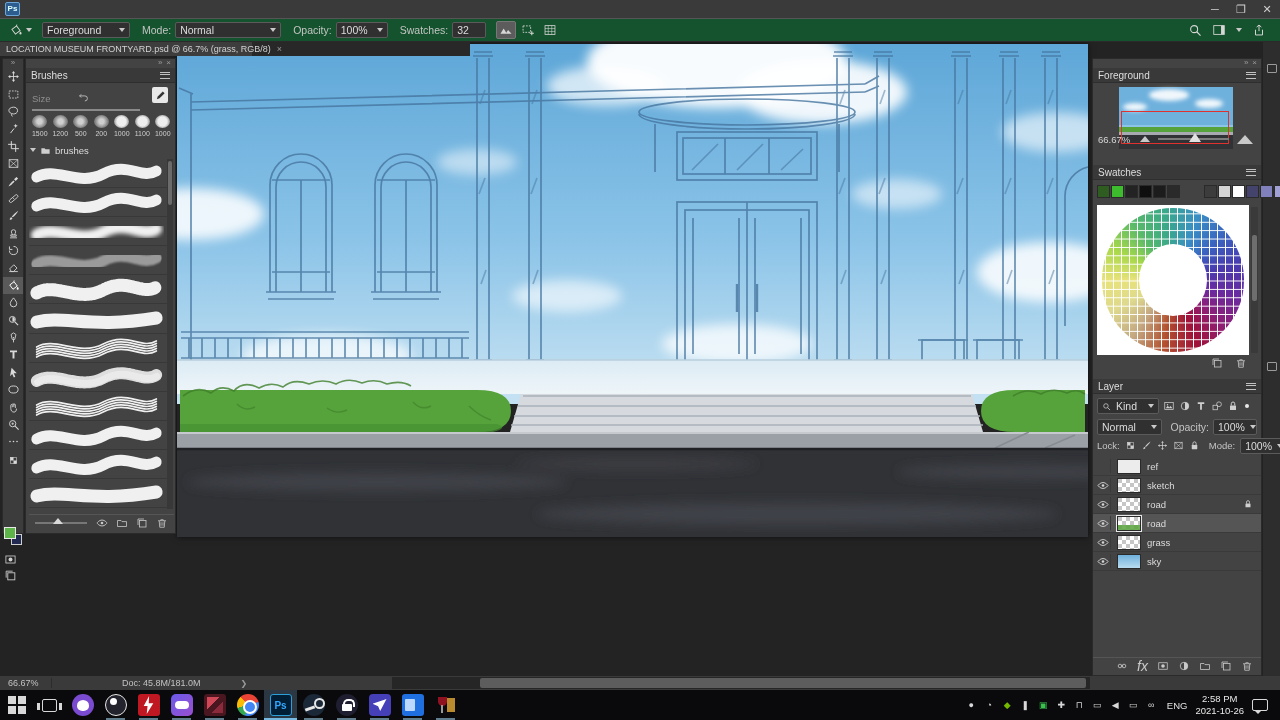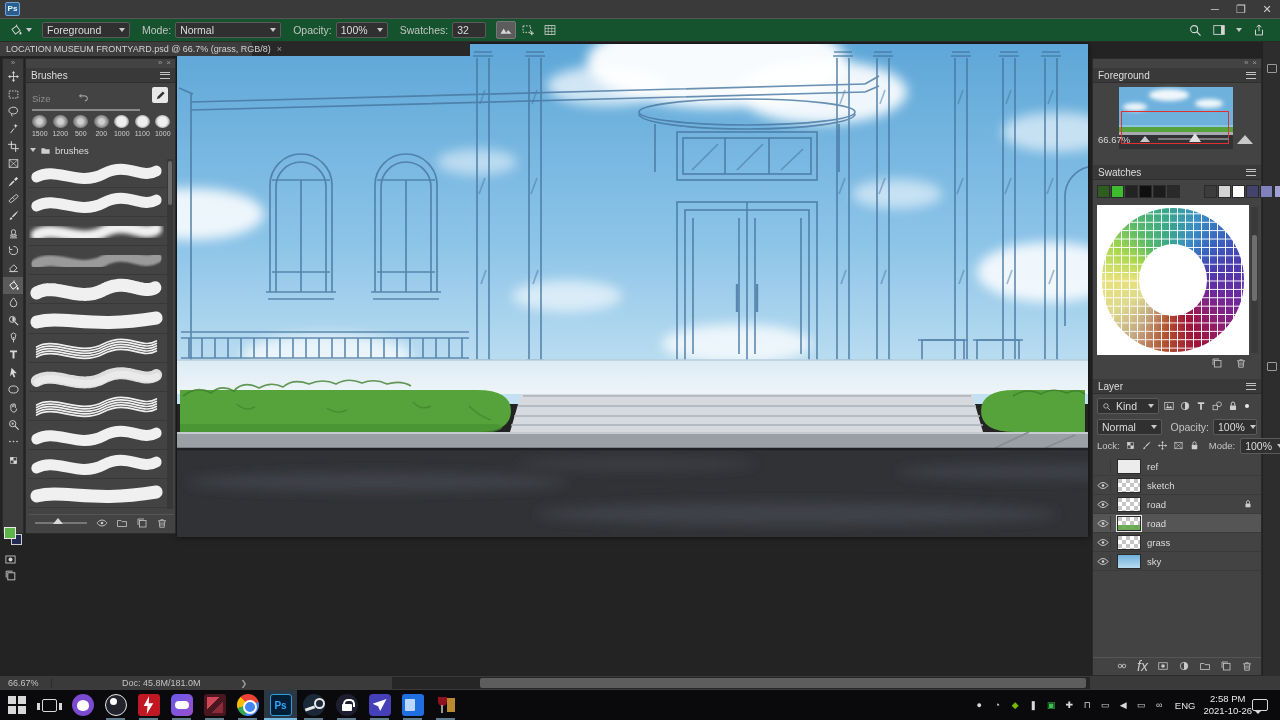--- a/index.html
+++ b/index.html
@@ -166,21 +166,21 @@
   .ic-purple{background:#4640b8;border-radius:4px;}
   .ic-purple::after{content:"";position:absolute;left:4px;top:5px;width:14px;height:12px;background:#fff;clip-path:polygon(0 40%,100% 0,55% 100%,40% 60%);}
   .ic-card{background:#1f6fe0;border-radius:3px;}
   .ic-card::after{content:"";position:absolute;left:3px;top:5px;width:10px;height:12px;background:#bcd8ff;border-radius:1px;}
   .ic-wine{background:transparent;}
   .ic-wine::before{content:"";position:absolute;left:3px;top:3px;width:9px;height:9px;background:#8e1220;border-radius:0 0 50% 50%;}
   .ic-wine::after{content:"";position:absolute;left:6.5px;top:11px;width:2px;height:8px;background:#9a9a9a;box-shadow:9px -4px 0 3px #b98a2e;}
   #tray{margin-left:auto;display:flex;align-items:center;gap:3px;}
   .tray-ic{width:15px;text-align:center;font-size:9px;color:#d8d8d8;line-height:30px;}
   #lang{color:#e2e2e2;font-size:9.5px;margin:0 8px;}
-  #clock{color:#e8e8e8;font-size:9.5px;text-align:center;line-height:1.25;margin-right:0;}
+  #clock{color:#e8e8e8;font-size:9.5px;text-align:center;line-height:1.25;margin-right:8px;}
   #notif{width:16px;height:12px;border:1.4px solid #d8d8d8;border-radius:2px;margin-right:12px;position:relative;}
   #notif::after{content:"";position:absolute;left:1px;bottom:-4px;border-left:4px solid transparent;border-right:4px solid transparent;border-top:4px solid #d8d8d8;}
   .hidden-defs{position:absolute;width:0;height:0;overflow:hidden;}
 </style>
 </head>
 <body>
 
 <svg class="hidden-defs" aria-hidden="true">
   <defs>
     <filter id="f-blur1">

